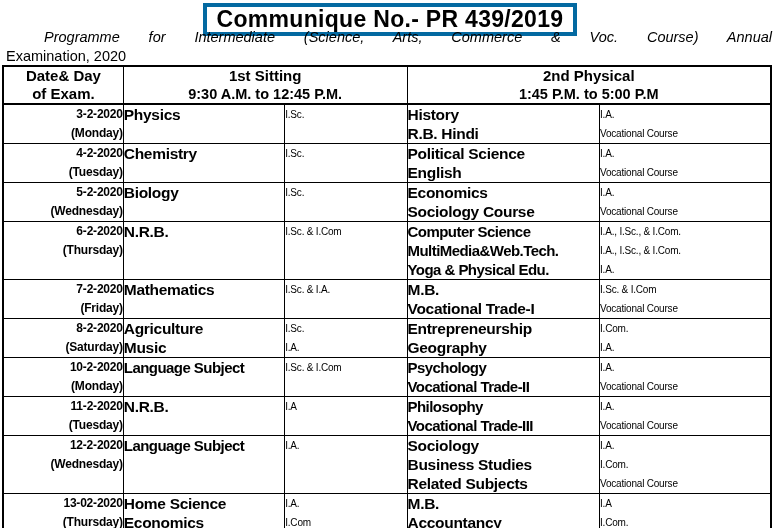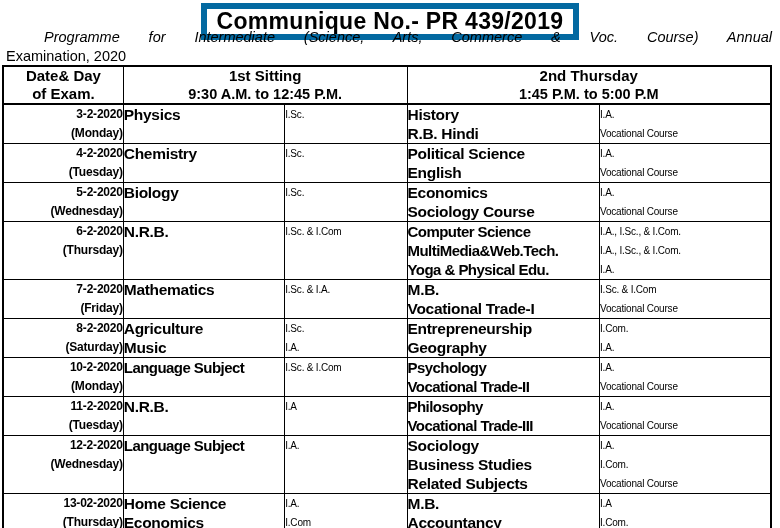--- a/index.html
+++ b/index.html
@@ -24,21 +24,21 @@
 
   
   .title-wrap {
     text-align: center;
     padding-top: 3px;
     height: 27px;
     box-sizing: border-box;
   }
   .title-box {
     display: inline-block;
-    border: 6px solid #0369a1;
+    border: 4px solid #0369a1;
     padding: 0px 10px 1px 10px;
     font-size: 23px;
     font-weight: bold;
     letter-spacing: 0.3px;
     line-height: 24px;
     white-space: nowrap;
   }
 
   .subtitle {
     font-size: 14.5px;
@@ -153,21 +153,21 @@
       <tr>
         <th class="hdr">
           <span class="ln">Date&amp; Day</span>
           <span class="ln">of Exam.</span>
         </th>
         <th class="hdr" colspan="2">
           <span class="ln">1st Sitting</span>
           <span class="ln hl2">9:30 A.M. to 12:45 P.M.</span>
         </th>
         <th class="hdr" colspan="2">
-          <span class="ln">2nd Thursday</span>
+          <span class="ln">2nd Physical</span>
           <span class="ln hl2">1:45 P.M. to 5:00 P.M</span>
         </th>
       </tr>
     </thead>
     <tbody id="rows-body">
         <tr>
           <td class="cell date">
             <span class="ln">3-2-2020</span>
             <span class="ln">(Monday)</span>
           </td>

